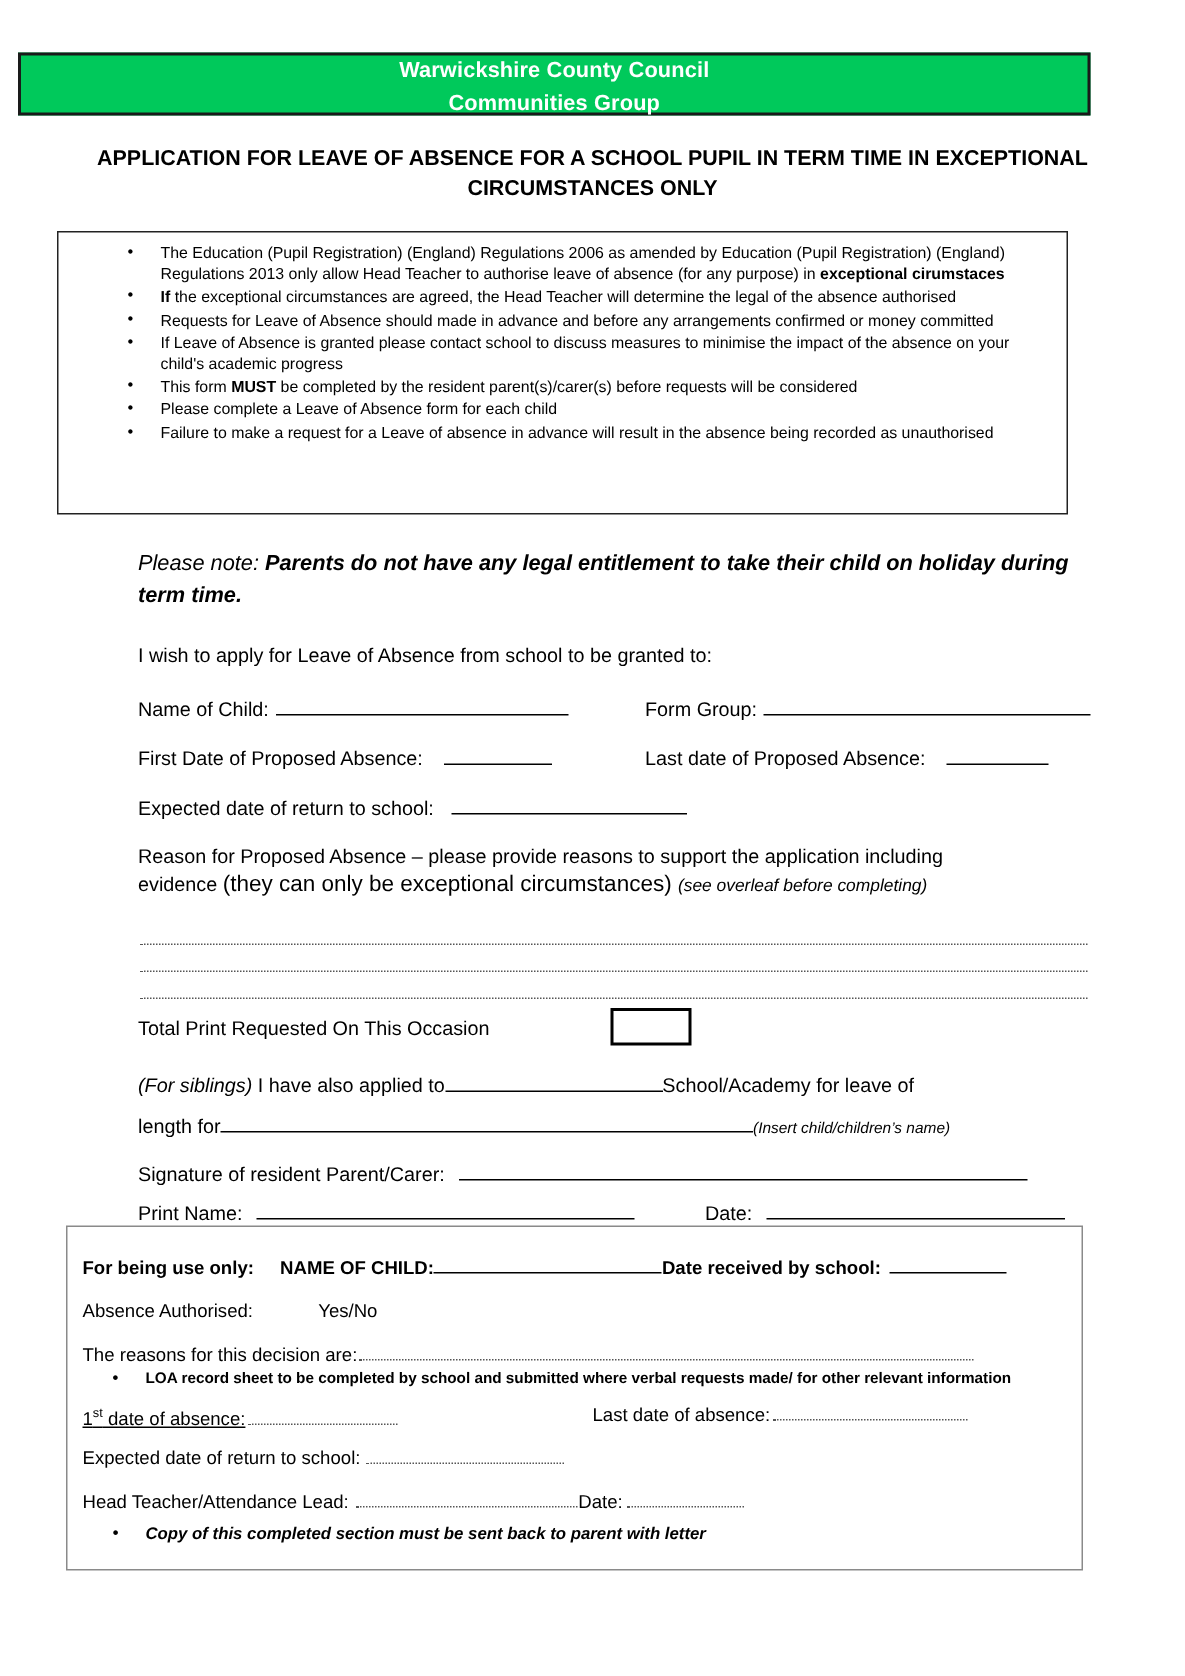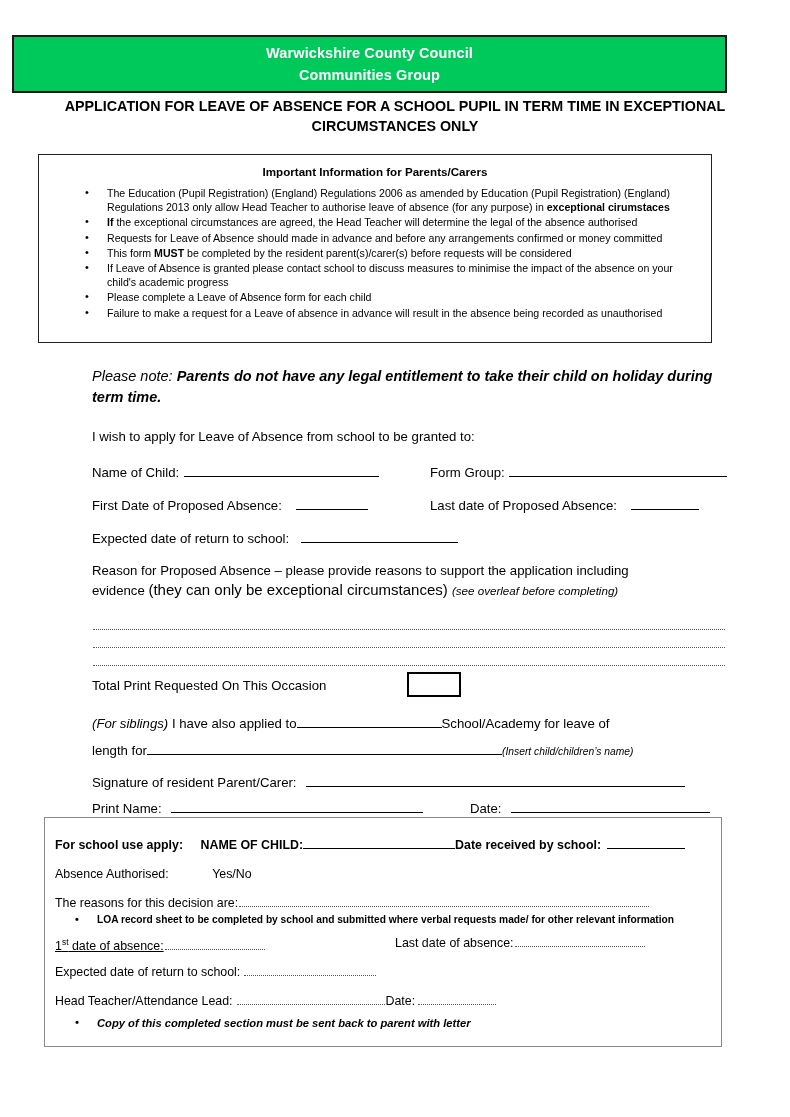--- a/index.html
+++ b/index.html
@@ -23,28 +23,27 @@
     height: 1117px;
     overflow: hidden;
   }
 
   
   .banner {
     position: absolute;
     left: 12px;
     top: 35px;
     width: 715px;
-    height: 58px;
+    height: 42px;
     background: #00c95b;
     border: 2px solid #1a1a1a;
     box-sizing: border-box;
     display: flex;
     flex-direction: column;
     align-items: center;
-    justify-content: center;
     gap: 2px;
   }
   .banner-line {
     color: #ffffff;
     font-weight: bold;
     font-size: 14.5px;
     line-height: 20px;
     letter-spacing: 0.1px;
   }
 
@@ -255,27 +254,26 @@
 <div class="page">
 
   <div class="banner">
     <div class="banner-line">Warwickshire County Council</div>
     <div class="banner-line">Communities Group</div>
   </div>
 
   <div class="main-title">APPLICATION FOR LEAVE OF ABSENCE FOR A SCHOOL PUPIL IN TERM TIME IN EXCEPTIONAL CIRCUMSTANCES ONLY</div>
 
   <div class="info-box">
-    <div class="info-title">Important Information for Parents/Carers</div>
     <ul class="info-list">
       <li><span>The Education (Pupil Registration) (England) Regulations 2006 as amended by Education (Pupil Registration) (England) Regulations 2013 only allow Head Teacher to authorise leave of absence (for any purpose) in </span><b>exceptional cirumstaces</b><span></span></li>
       <li><span></span><b>If</b><span> the exceptional circumstances are agreed, the Head Teacher will determine the legal of the absence authorised</span></li>
       <li><span>Requests for Leave of Absence should made in advance and before any arrangements confirmed or money committed</span><b></b><span></span></li>
+      <li><span>If Leave of Absence is granted please contact school to discuss measures to minimise the impact of the absence on your child's academic progress</span><b></b><span></span></li>
       <li><span>This form </span><b>MUST</b><span> be completed by the resident parent(s)/carer(s) before requests will be considered</span></li>
-      <li><span>If Leave of Absence is granted please contact school to discuss measures to minimise the impact of the absence on your child's academic progress</span><b></b><span></span></li>
       <li><span>Please complete a Leave of Absence form for each child</span><b></b><span></span></li>
       <li><span>Failure to make a request for a Leave of absence in advance will result in the absence being recorded as unauthorised</span><b></b><span></span></li>
     </ul>
   </div>
 
   <div class="please-note">
     <span class="pn-lead">Please note: </span><span class="pn-bold">Parents do not have any legal entitlement to take their child on holiday during term time.</span>
   </div>
 
   <div class="wish-line">I wish to apply for Leave of Absence from school to be granted to:</div>
@@ -338,21 +336,21 @@
   </div>
 
   <div class="frow r-date">
     <span>Date:</span>
     <span class="rule" style="width:199px;margin-left:6px"></span>
   </div>
 
   <div class="school-box">
 
     <div class="sb-row sb-r1">
-      <span class="sb-bold">For school use apply:</span>
+      <span class="sb-bold">For being use only:</span>
       <span class="sb-bold" style="margin-left:14px">NAME OF CHILD:</span><span class="rule" style="width:152px;margin:0"></span><span class="sb-bold">Date received by school:</span><span class="rule" style="width:78px;margin-left:6px"></span>
     </div>
 
     <div class="sb-row sb-r2">
       <span>Absence Authorised:</span>
       <span style="margin-left:40px">Yes/No</span>
     </div>
 
     <div class="sb-row sb-r3">
       <span>The reasons for this decision are:</span><span class="dotfill" style="width:410px"></span>

